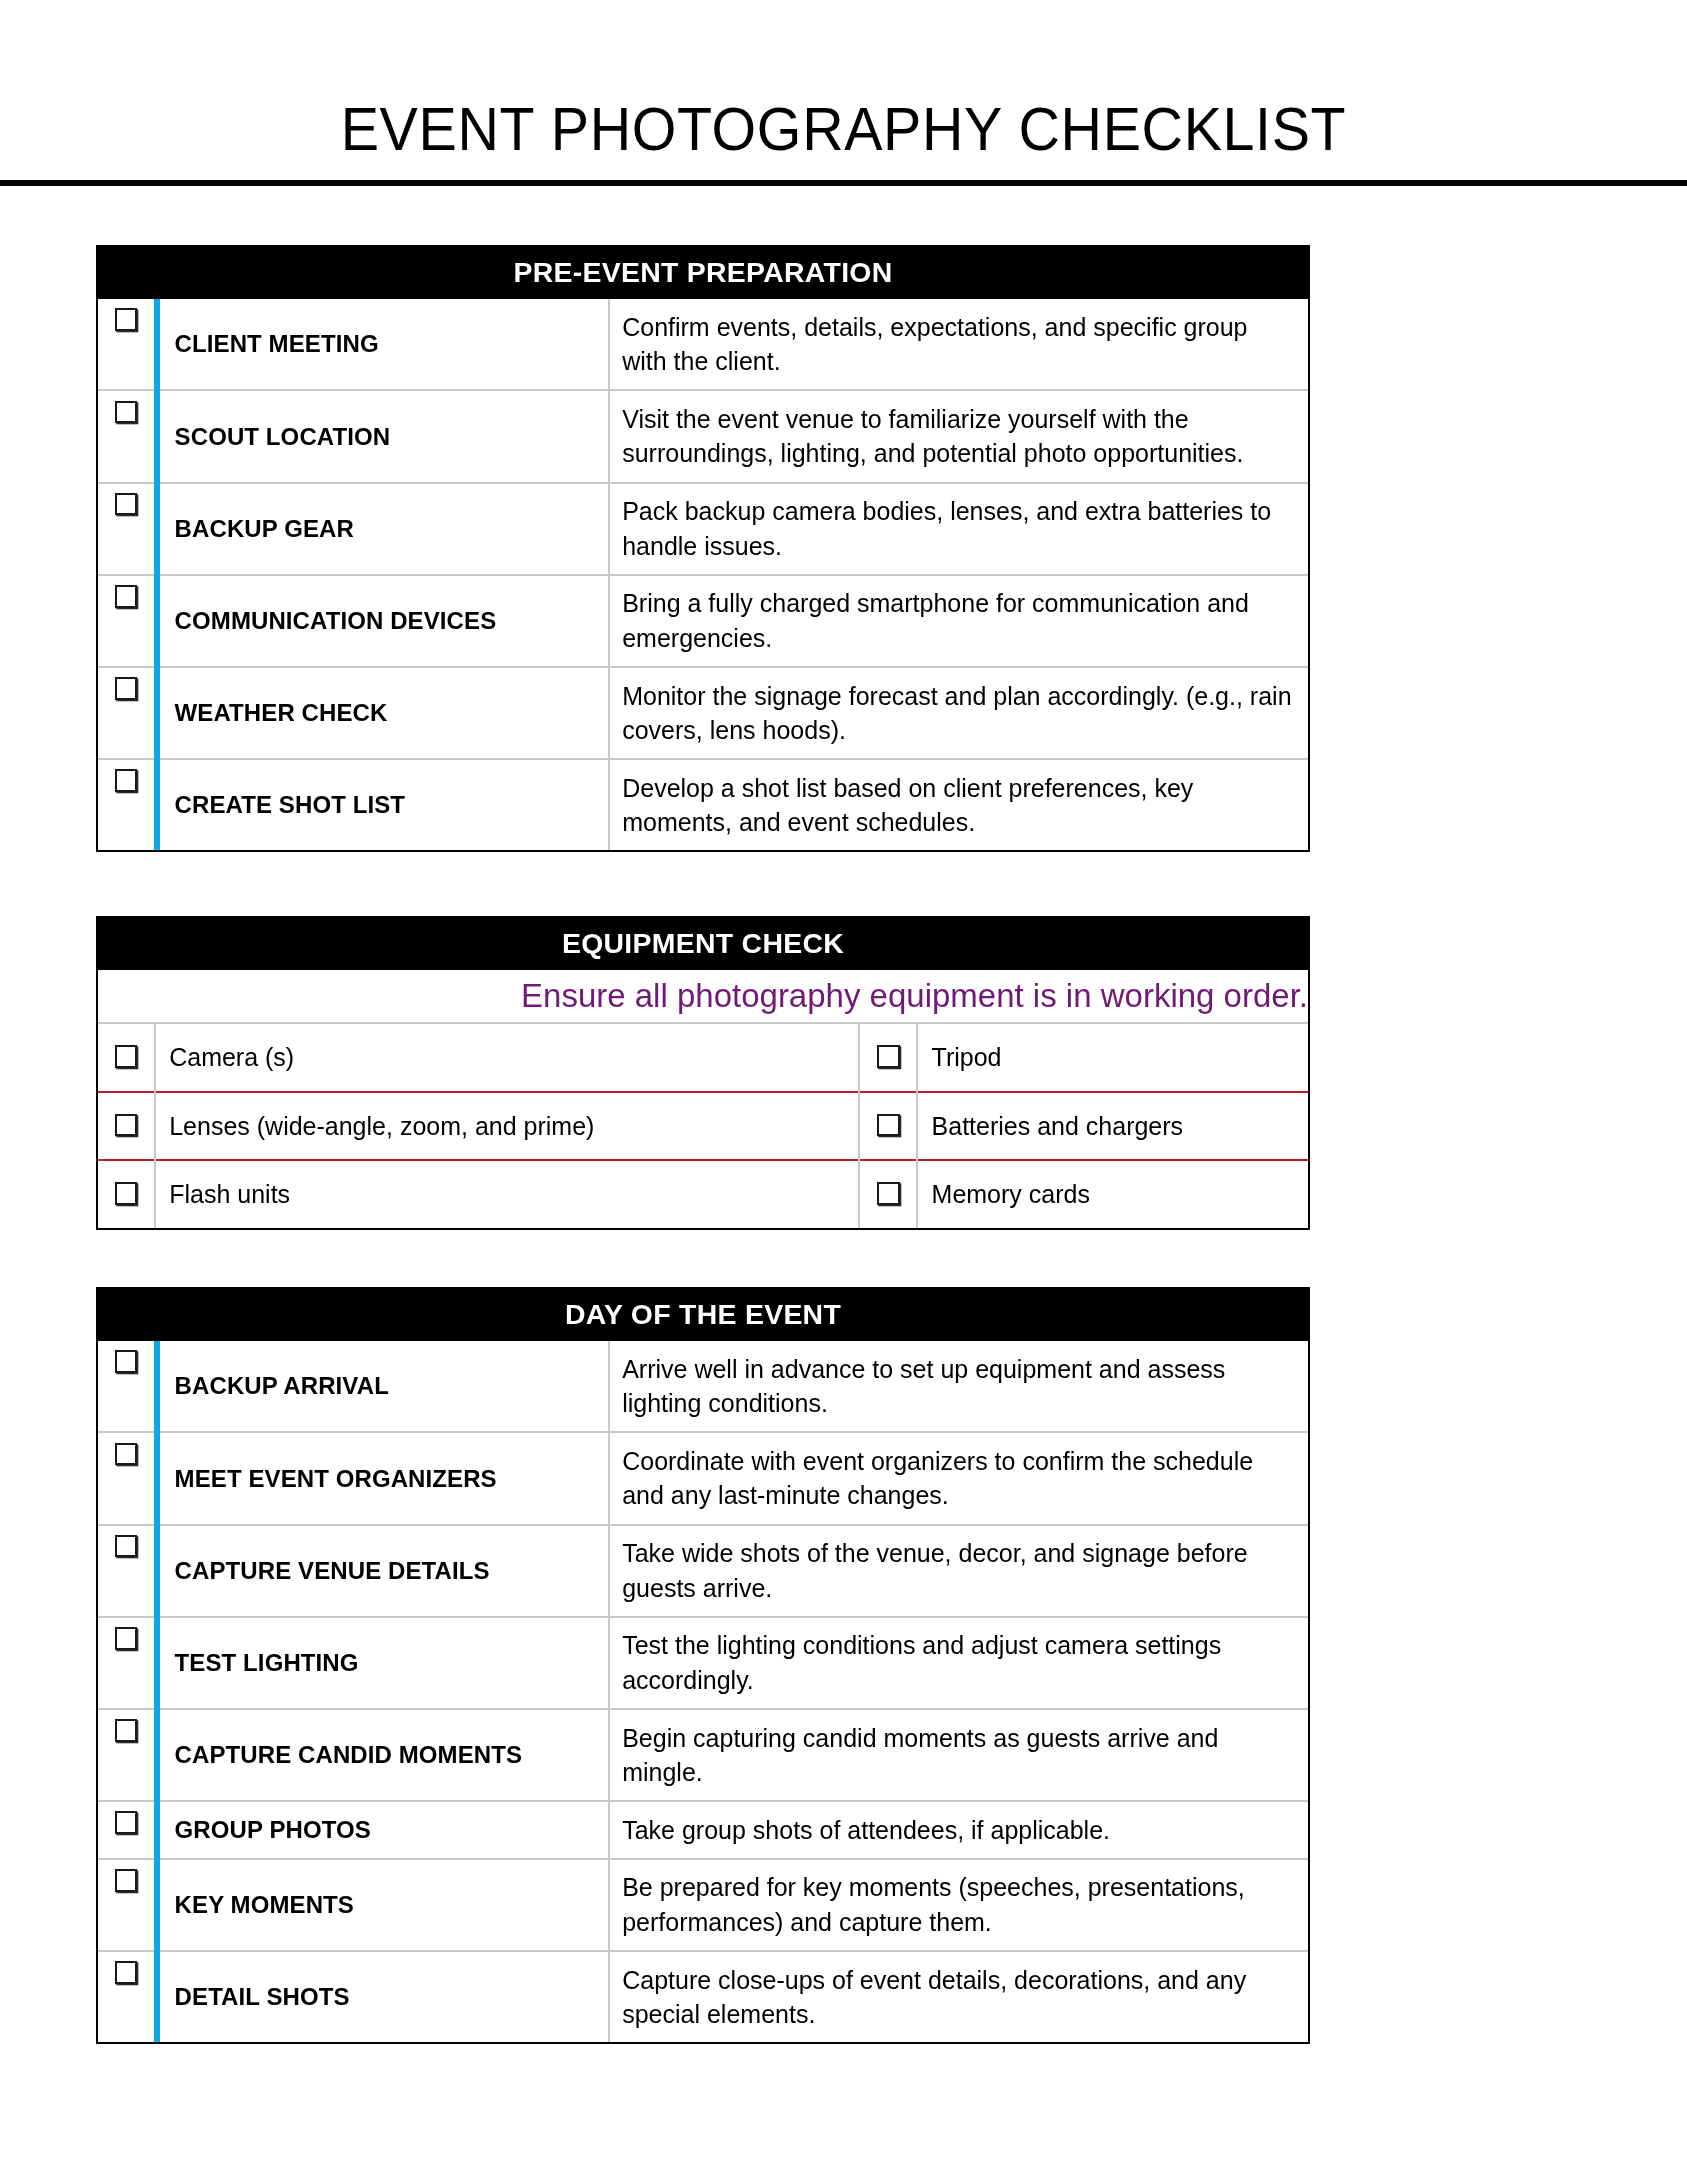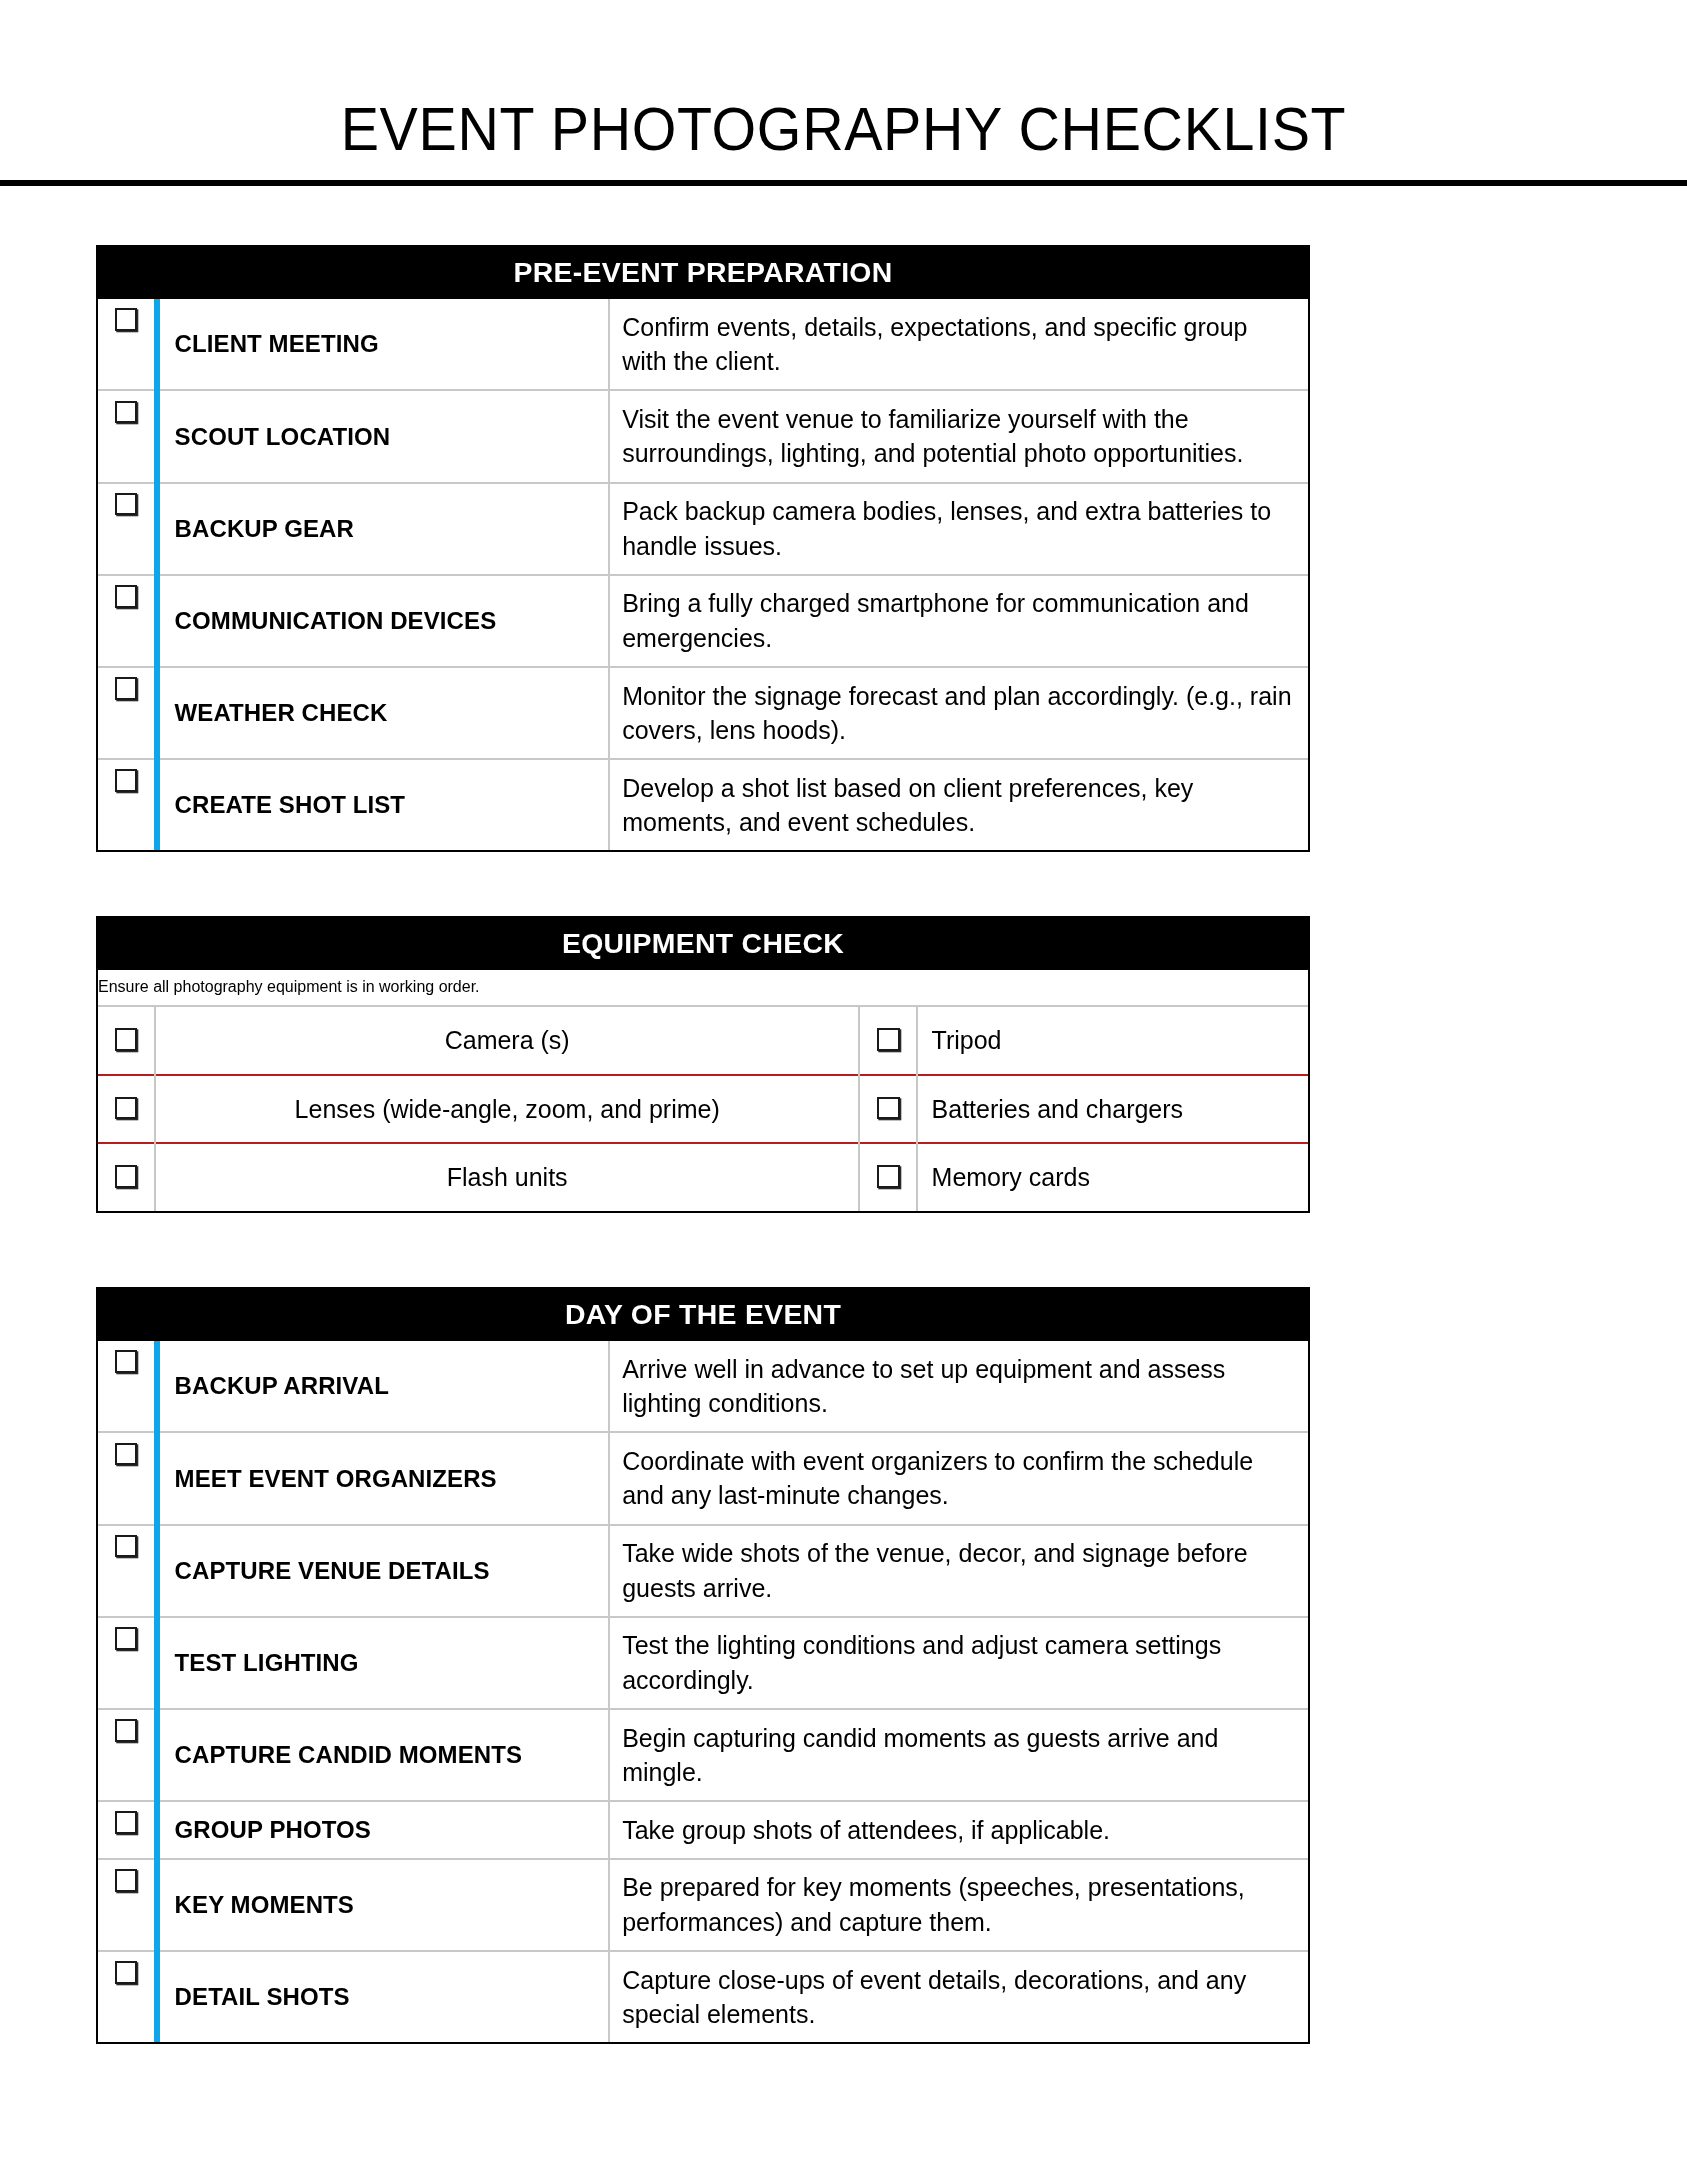--- a/index.html
+++ b/index.html
@@ -58,26 +58,26 @@
     color: #ffffff;
     text-align: center;
     font-weight: 700;
     font-size: 28.4px;
     letter-spacing: 0.3px;
     line-height: 1;
     padding: 11.2px 0 12.6px 0;
     font-family: "Liberation Sans", sans-serif;
   }
   .section-subtitle {
-    text-align: left;
-    font-size: 16px;
+    text-align: right;
+    font-size: 33px;
     line-height: 1;
     padding: 9.3px 0 10px 0;
     border-bottom: 2px solid #c8c8c8;
-    color: #000000;
+    color: #701a75;
   }
 
   
   .task-table {
     width: 100%;
     border-collapse: collapse;
     table-layout: fixed;
   }
   .task-table tr + tr td {
     border-top: 2px solid #c8c8c8;
@@ -140,21 +140,21 @@
   }
   .eq-check.eq-right {
     border-left: 2px solid #c8c8c8;
   }
   .eq-text {
     border-left: 2px solid #c8c8c8;
     font-size: 25px;
     line-height: 1.3;
     padding: 17px 13.2px 17px 13.2px !important;
   }
-  .eq-left-text { width: 676px; text-align: center; }
+  .eq-left-text { width: 676px; }
 </style>
 </head>
 <body>
 
 <div class="page">
 
   <div class="title-wrap">
     <h1 class="doc-title">EVENT PHOTOGRAPHY CHECKLIST</h1>
   </div>
 

